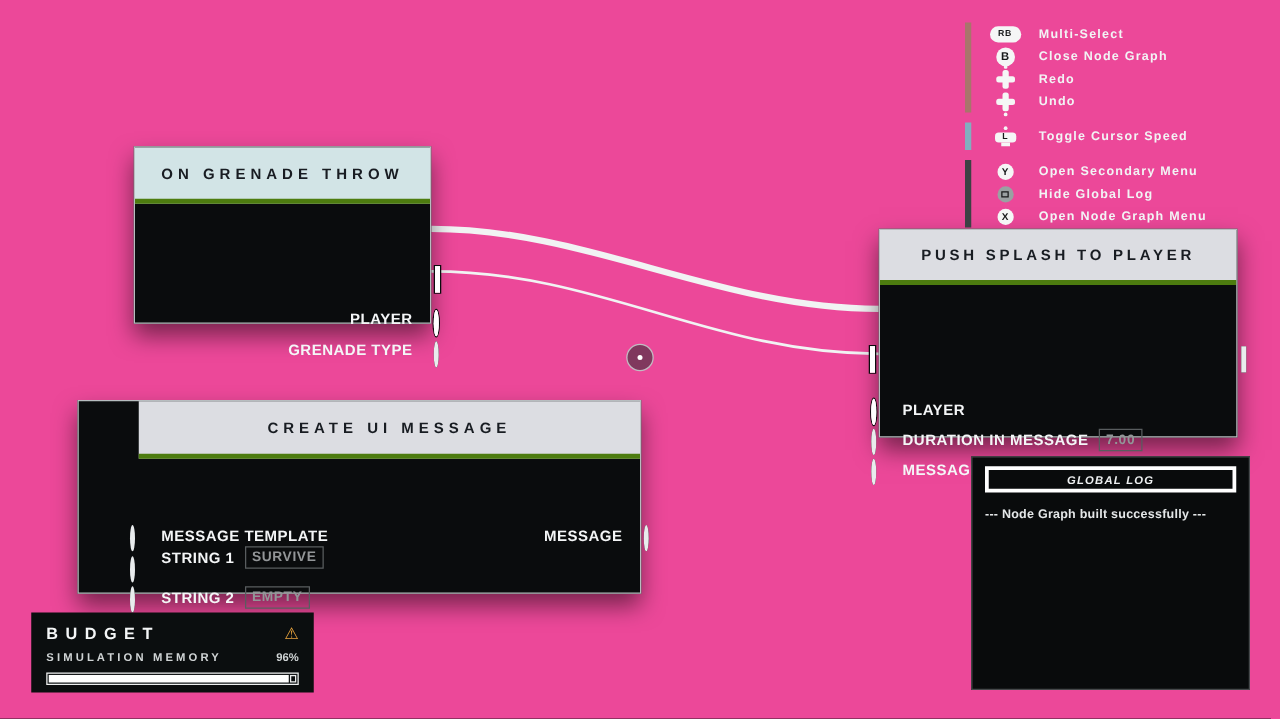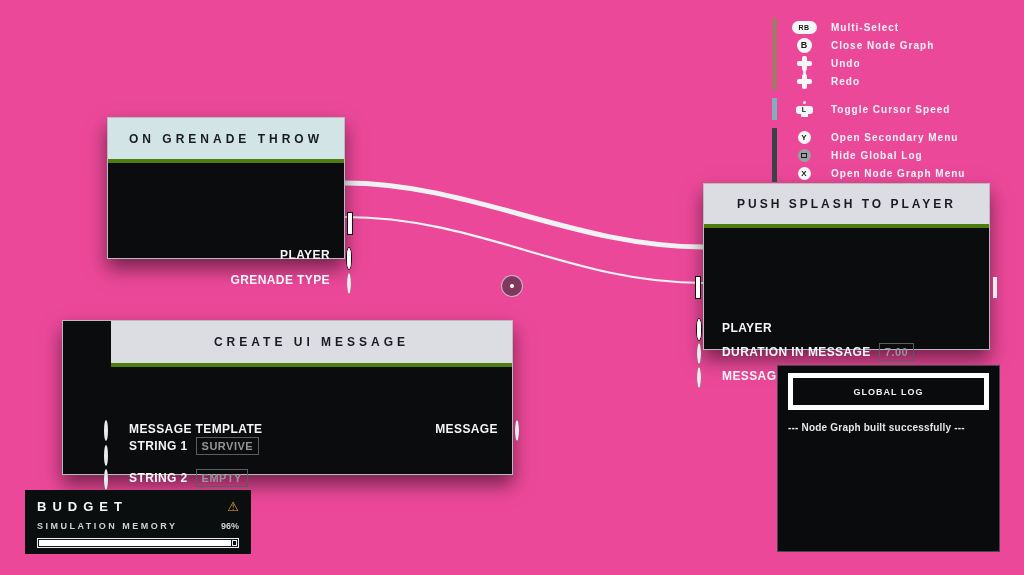--- a/index.html
+++ b/index.html
@@ -65,22 +65,22 @@
   .budget-metric-row{display:flex;align-items:center;justify-content:space-between;margin-top:7px;}
   .budget-metric{font-size:9px;font-weight:bold;letter-spacing:2.5px;color:#cfd3d4;}
   .budget-pct{font-size:9px;font-weight:bold;color:#cfd3d4;}
   .budget-bar{margin-top:7px;height:10px;border:1px solid #eef0f0;background:#15181a;position:relative;}
   .budget-fill{position:absolute;left:1px;top:1px;bottom:1px;background:#ffffff;}
   .budget-cap{position:absolute;right:1px;top:1px;bottom:1px;width:5px;border:1px solid #eef0f0;background:#0b0e0f;}
 
   
   .global-log{position:absolute;left:777px;top:365px;width:223px;height:187px;background:#090b0c;
         border:1px solid #46494b;z-index:3;}
-  .log-header{margin:7px 10px 0 10px;height:37px;border:5px solid #ffffff;display:flex;
-        align-items:center;justify-content:center;font-size:9px;font-weight:bold;letter-spacing:1px;color:#eef0f1;}
+  .log-header{margin:7px 10px 0 10px;height:21px;border:3px solid #ffffff;display:flex;
+        align-items:center;justify-content:center;font-size:9px;font-weight:bold;letter-spacing:1px;color:#eef0f1;font-style:italic;}
   .log-entry{margin:12px 10px 0 10px;font-size:10px;font-weight:bold;color:#e4e7e8;letter-spacing:.2px;}
 
   
   .cursor{position:absolute;left:501px;top:275px;width:22px;height:22px;border-radius:50%;
         border:1.5px solid rgba(205,210,212,.85);background:rgba(40,44,45,.55);z-index:6;}
   .cursor::after{content:"";position:absolute;left:8px;top:8px;width:4px;height:4px;border-radius:50%;background:#fff;}
 </style>
 </head>
 <body>
 
@@ -101,33 +101,33 @@
         <span class="legend-label">Multi-Select</span>
       </div>
       <div class="legend-row">
         <span class="k-ico">
             <span class="k-circle">B</span>
           </span>
         <span class="legend-label">Close Node Graph</span>
       </div>
       <div class="legend-row">
         <span class="k-ico">
+            <span class="k-dpad down">
+              <span class="k-dot"></span>
+            </span>
+          </span>
+        <span class="legend-label">Redo</span>
+      </div>
+      <div class="legend-row">
+        <span class="k-ico">
             <span class="k-dpad up">
               <span class="k-dot"></span>
             </span>
           </span>
         <span class="legend-label">Undo</span>
-      </div>
-      <div class="legend-row">
-        <span class="k-ico">
-            <span class="k-dpad down">
-              <span class="k-dot"></span>
-            </span>
-          </span>
-        <span class="legend-label">Redo</span>
       </div>
     </div>
 
     <div class="legend-group">
       <div class="legend-strip" style="background: rgb(130, 174, 192);"></div>
       <div class="legend-row tall">
         <span class="k-ico">
             <span class="k-stick">
           <span class="k-tick"></span>
               <span class="k-cap">L</span>

